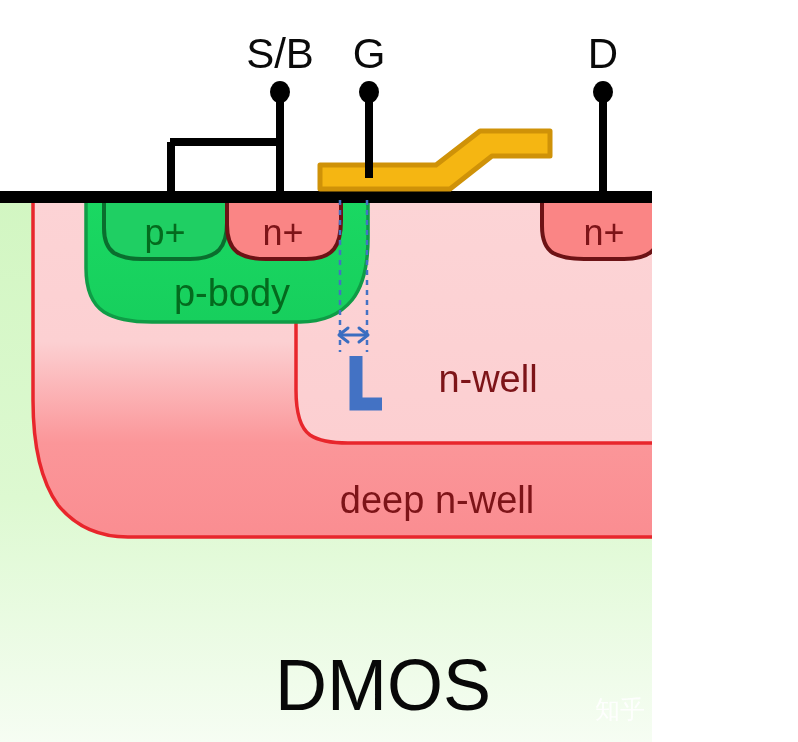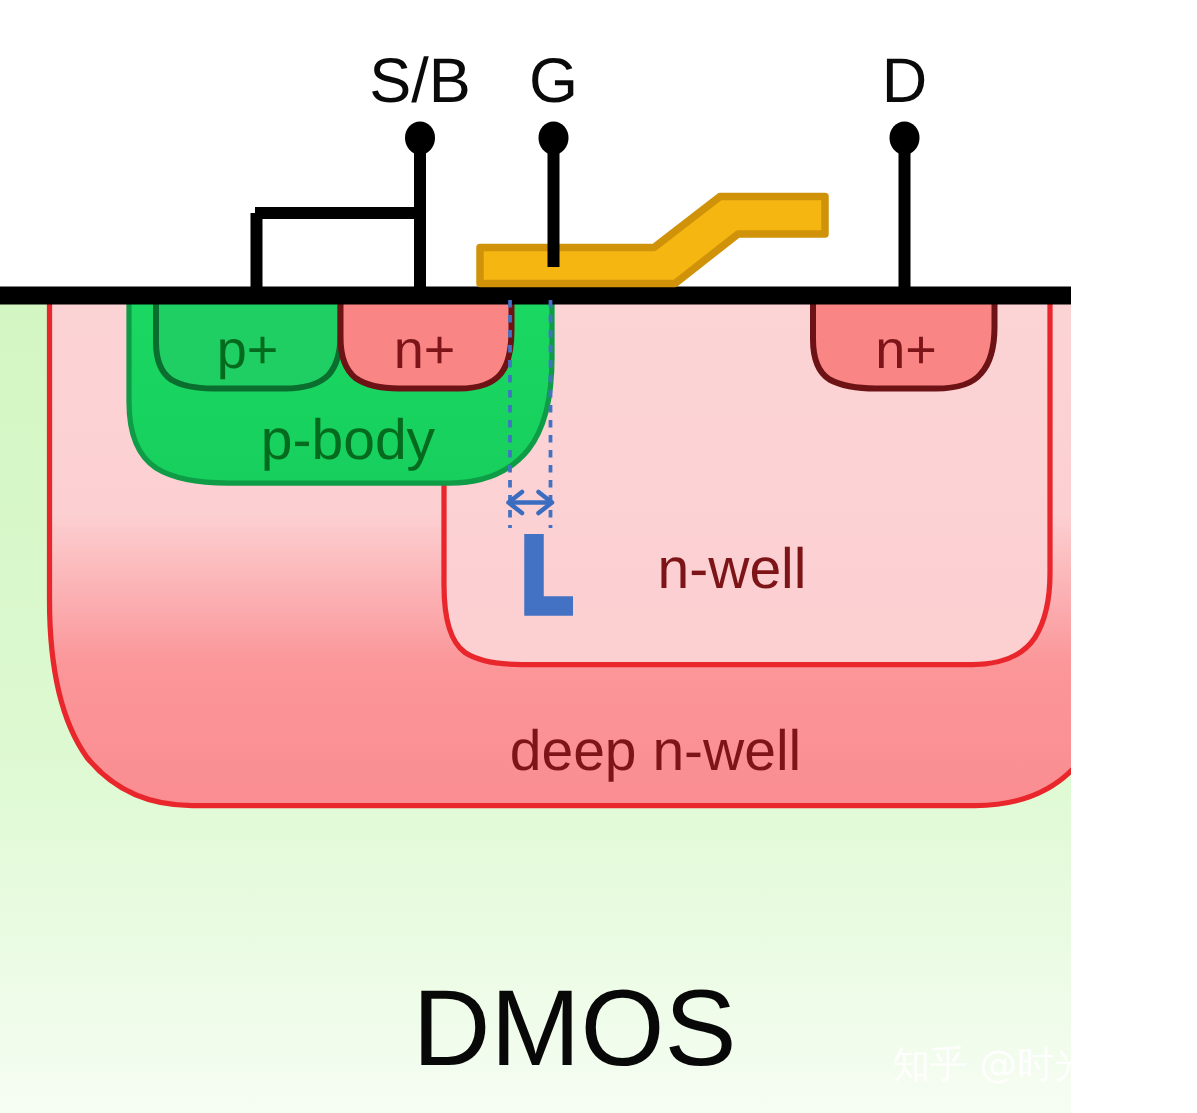--- a/index.html
+++ b/index.html
@@ -5,21 +5,21 @@
   html, body {
     margin: 0;
     padding: 0;
     background: #ffffff;
   }
   body {
     font-family: "Liberation Sans", sans-serif;
   }
   #stage {
     position: relative;
-    width: 714px;
+    width: 652px;
     height: 742px;
     overflow: hidden;
     background: #ffffff;
   }
   #diagram-svg {
     position: absolute;
     left: 0;
     top: 0;
     width: 798px;
     height: 742px;

